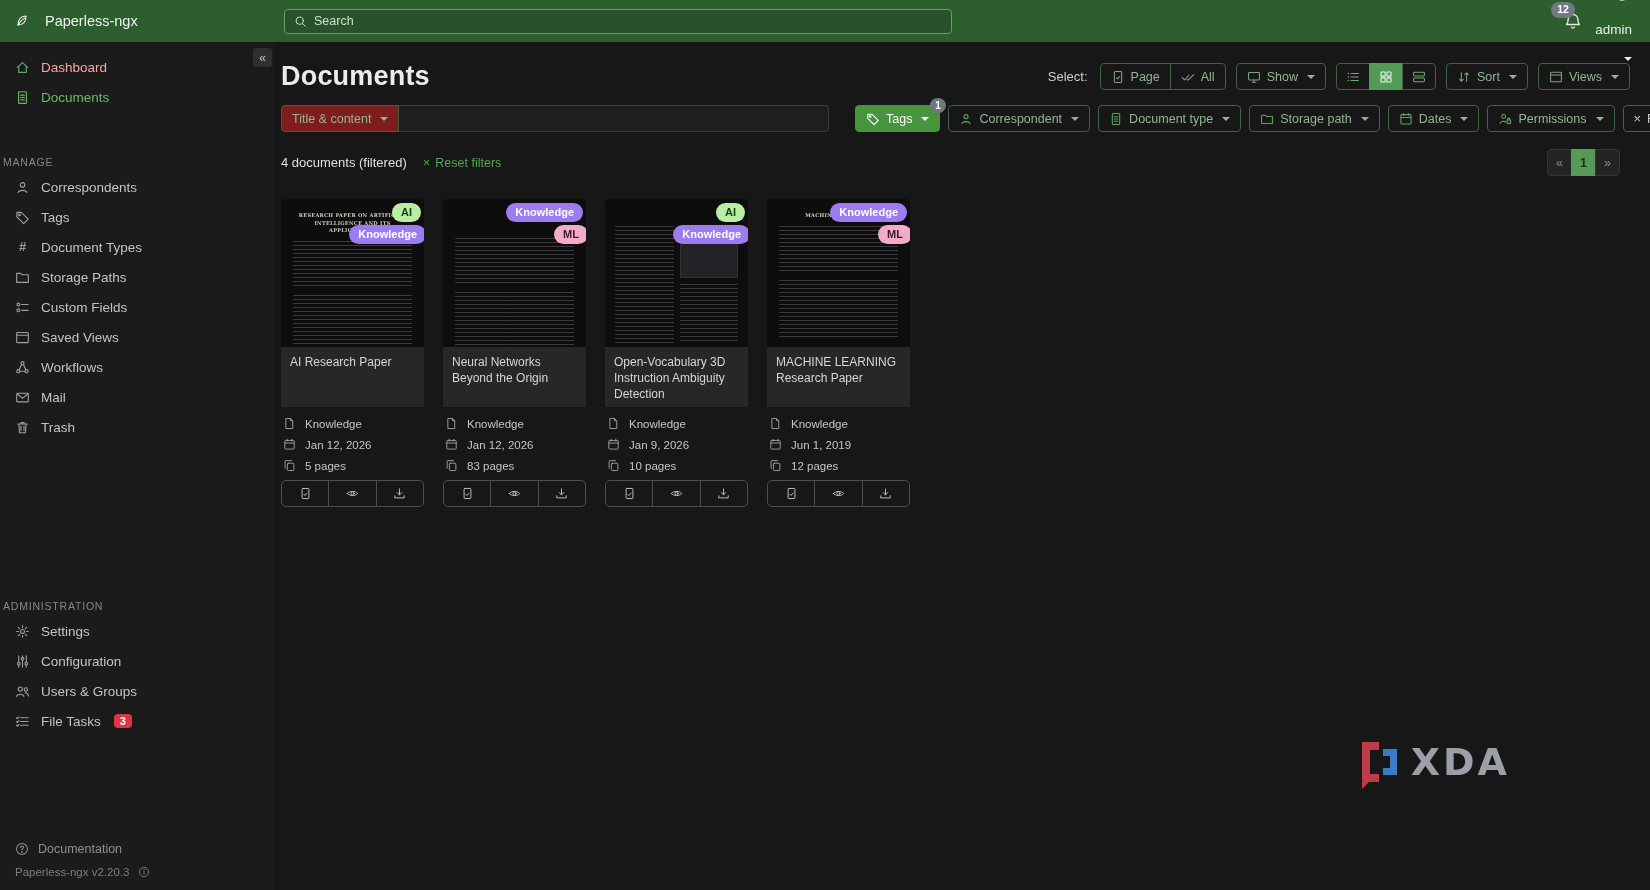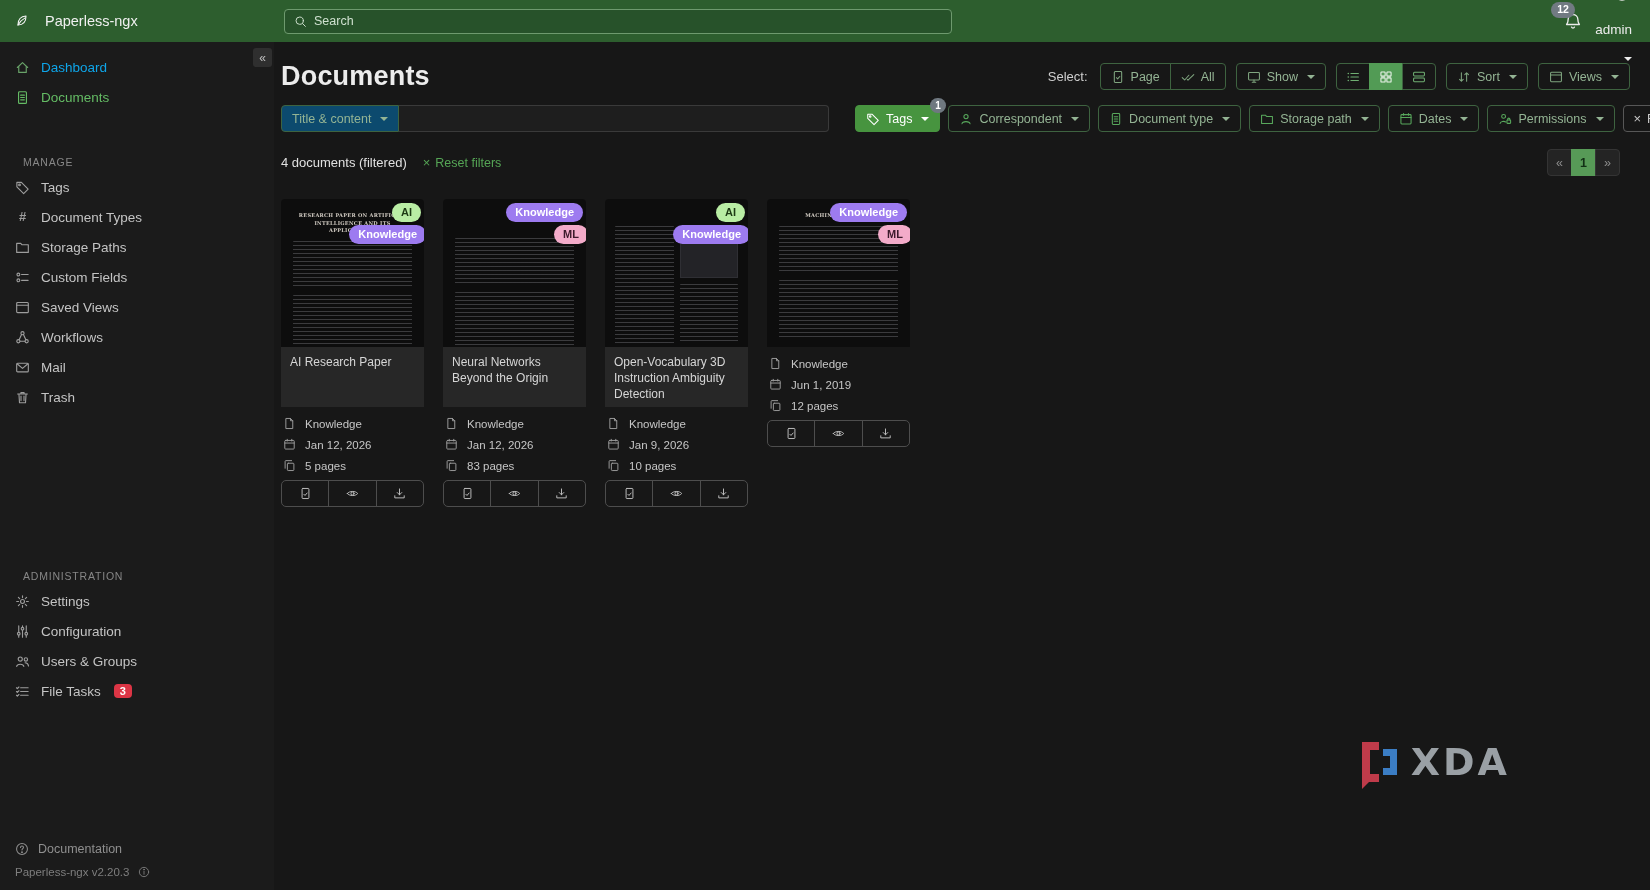--- a/index.html
+++ b/index.html
@@ -24,23 +24,23 @@
   
   .icon { display:inline-flex; width:14px; height:14px; flex:none; }
   .icon svg { width:100%; height:100%; display:block; }
   .hash-glyph { font-weight:bold; font-size:13px; line-height:14px; width:100%; text-align:center; }
   .caret { width:0; height:0; border-left:4px solid transparent; border-right:4px solid transparent; border-top:4px solid currentColor; display:inline-block; margin-left:3px; }
 
   
   .sidebar { position:absolute; top:42px; left:0; bottom:0; width:274px; background:#1b1b1b; padding-top:10px; }
   .side-item { display:flex; align-items:center; gap:11px; padding:7px 15px; font-size:13.5px; color:#c4c4c4; cursor:pointer; height:30px; }
   .side-item .icon { width:15px; height:15px; color:#9d9d9d; }
-  .side-item.nav-green { color:#0ea5e9; } .side-item.nav-green .icon { color:#69a369; }
+  .side-item.nav-green { color:#fca5a5; } .side-item.nav-green .icon { color:#69a369; }
   .side-item.active { color:#64bb64; } .side-item.active .icon { color:#64bb64; }
-  .section-label { padding:4px 23px; font-size:10.5px; letter-spacing:.8px; color:#878787; }
+  .section-label { padding:4px 3px; font-size:10.5px; letter-spacing:.8px; color:#878787; }
   .label-manage { margin-top:40px; }
   .label-admin { margin-top:154px; }
   .task-badge { background:#dc3545; color:#fff; font-size:11px; font-weight:bold; border-radius:4px; padding:1px 6px; margin-left:2px; }
   .side-footer { position:absolute; left:0; right:0; bottom:8px; }
   .doc-link { display:flex; align-items:center; gap:9px; padding:6px 15px; font-size:12.5px; color:#8f8f8f; cursor:pointer; }
   .doc-link .icon { width:14px; height:14px; color:#8f8f8f; }
   .version-row { display:flex; align-items:center; gap:9px; padding:4px 15px; font-size:11.5px; color:#7e7e7e; }
   .version-row .icon { width:12px; height:12px; color:#7e7e7e; }
 
   
@@ -59,21 +59,21 @@
   .btn-group .btn:first-child { border-radius:4px 0 0 4px; margin-left:0; }
   .btn-group .btn:last-child { border-radius:0 4px 4px 0; }
   .view-btn { padding:0 9px; }
   .view-btn .icon { color:#6fae72; }
   .view-btn.active { background:#529b55; border-color:#529b55; }
   .view-btn.active .icon { color:#eef6ee; }
 
   
   .filter-row { display:flex; align-items:flex-start; gap:8px; margin-top:13px; padding-right:4px; }
   .input-group { display:flex; width:548px; flex:none; }
-  .field-btn { border-radius:4px 0 0 4px; background:#0c4a6e; }
+  .field-btn { border-radius:4px 0 0 4px; background:#7f1d1d; }
   .filter-input { flex:1; height:27px; background:#1e1e1e; border:1px solid #3a3a3a; border-left:none; border-radius:0 4px 4px 0; color:#ddd; padding:0 9px; font-size:12.5px; outline:none; font-family:inherit; }
   .chip { position:relative; }
   .chip .icon { color:#58a85c; }
   .chip-tags { margin-left:18px; background:#47943f; border-color:#47943f; color:#fff; }
   .chip-tags .icon { color:#fff; }
   .count-badge { position:absolute; top:-8px; right:-7px; background:#6f7880; color:#fff; font-size:10px; font-weight:bold; border-radius:9px; padding:1.5px 5.5px; line-height:1.2; }
   .chip-reset { border-color:#575757; color:#c9c9c9; }
   .x-glyph { font-size:13px; line-height:1; color:inherit; }
 
   
@@ -180,20 +180,29 @@
           </svg>
         </span>
         <span>Documents</span>
       </div>
     </div>
   <div class="section-label label-manage">MANAGE</div>
   <div>
       <div class="side-item">
         <span class="icon">
           <svg viewBox="0 0 16 16" fill="none" stroke="currentColor" stroke-width="1.2" stroke-linecap="round" stroke-linejoin="round">
+            <circle cx="8" cy="5.2" r="2.4"></circle>
+            <path d="M3.4 13.4 c.5-3.2 8.7-3.2 9.2 0"></path>
+          </svg>
+        </span>
+        <span>Correspondents</span>
+      </div>
+      <div class="side-item">
+        <span class="icon">
+          <svg viewBox="0 0 16 16" fill="none" stroke="currentColor" stroke-width="1.2" stroke-linecap="round" stroke-linejoin="round">
             <path d="M2 2.5 h4.8 L14 9.7 L9.2 14.5 L2 7.3 Z"></path>
             <circle cx="4.8" cy="5.2" r=".9"></circle>
           </svg>
         </span>
         <span>Tags</span>
       </div>
       <div class="side-item">
         <span class="icon">
           <span class="hash-glyph">#</span>
         </span>
@@ -710,20 +719,21 @@
       <div class="doc-card">
         <div class="thumb">
           <div class="thumb-heading">MACHINE LEARNING</div>
           <div class="tlines" style="height: 46px; margin: 0px 2px 8px;"></div>
           <div class="tlines" style="height: 58px; margin: 0px 2px;"></div>
           <div class="tags-overlay">
             <span class="tag-pill" style="background: rgb(157, 123, 240); color: rgb(255, 255, 255);">Knowledge</span>
             <span class="tag-pill" style="background: rgb(243, 171, 201); color: rgb(60, 26, 43);">ML</span>
           </div>
         </div>
+        <div class="title-sec">MACHINE LEARNING Research Paper</div>
         <div class="meta-sec">
           <div class="meta-row">
             <span class="icon">
               <svg viewBox="0 0 16 16" fill="none" stroke="currentColor" stroke-width="1.2" stroke-linecap="round" stroke-linejoin="round">
                 <path d="M4 1.8 h5.2 L12 4.6 V14.2 H4 Z"></path>
                 <path d="M9.2 1.8 V4.6 H12"></path>
               </svg>
             </span>
             <span>Knowledge</span>
           </div>

